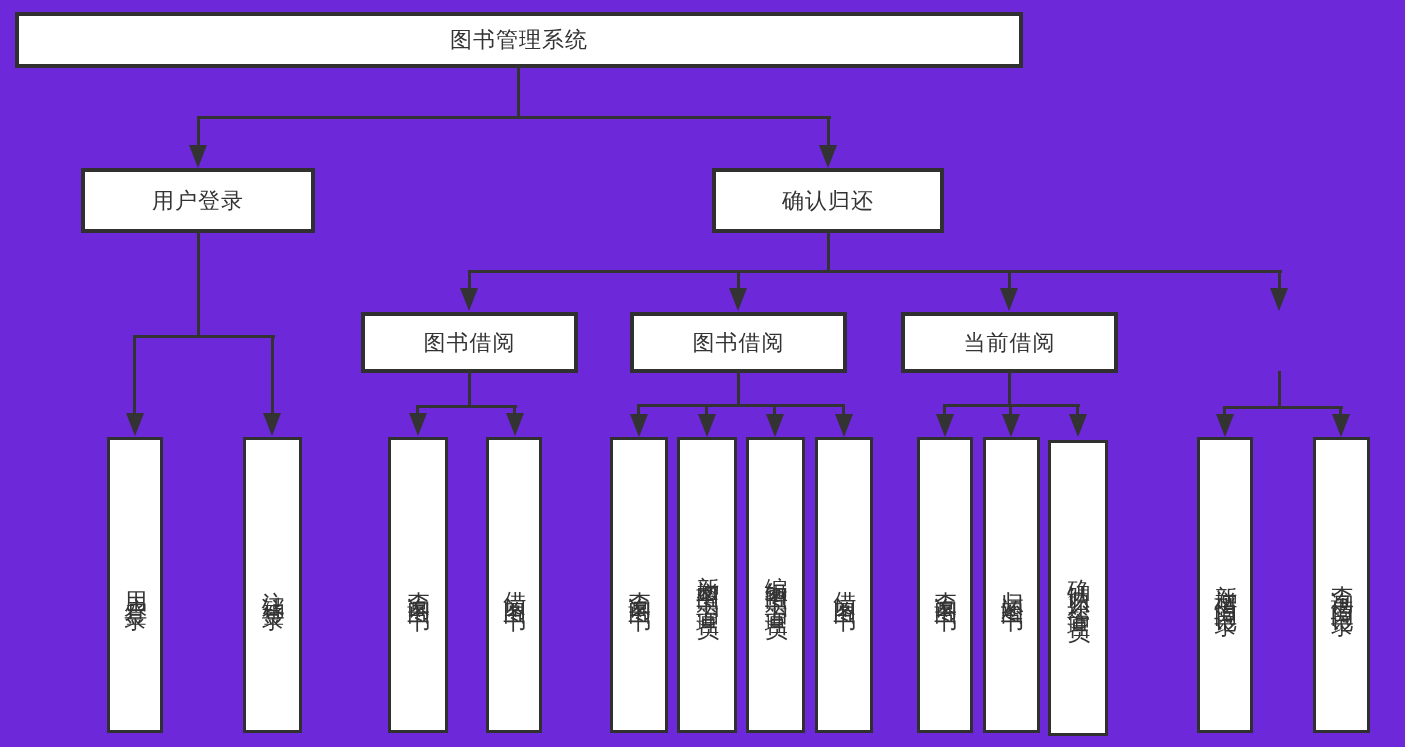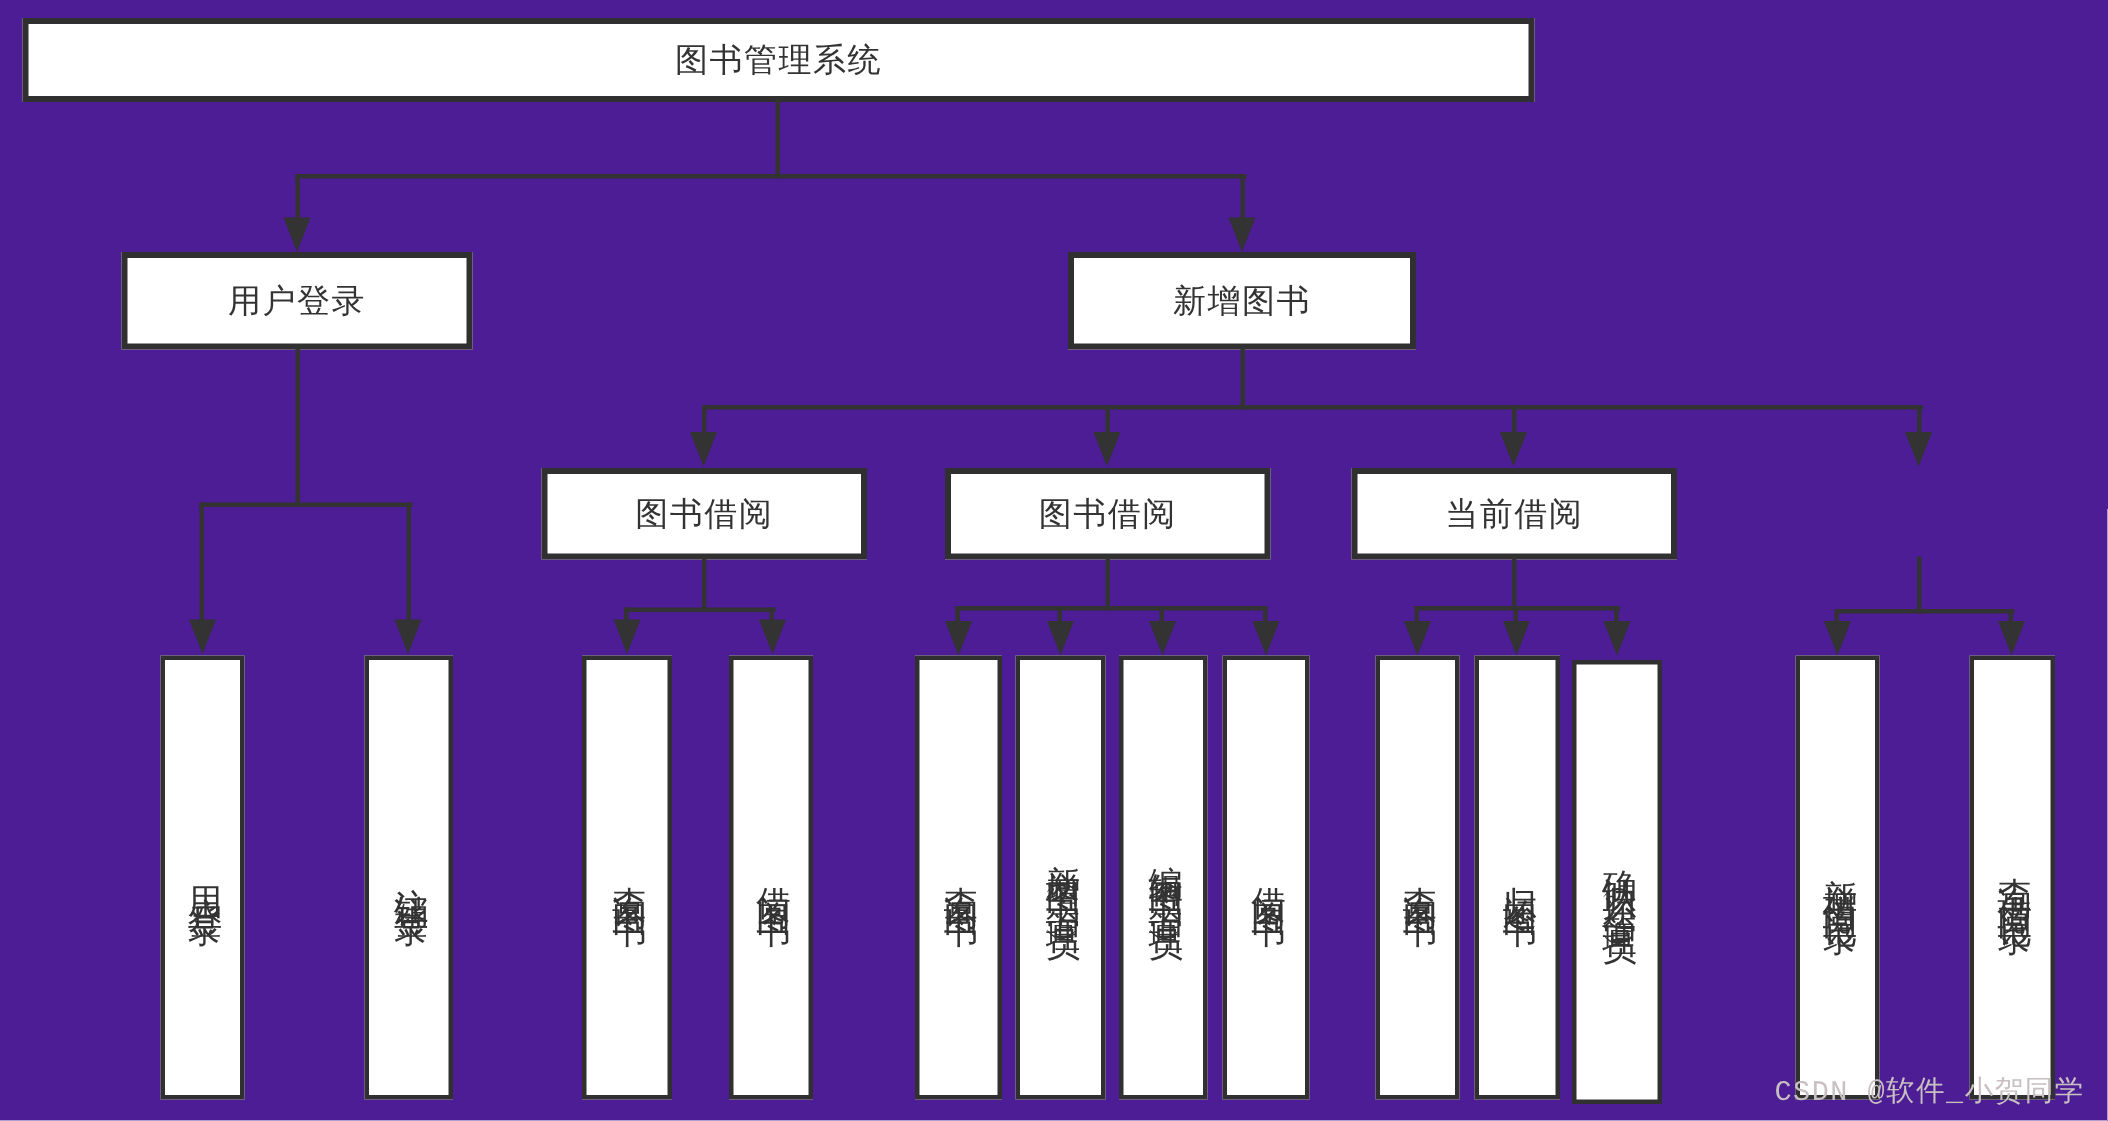--- a/index.html
+++ b/index.html
@@ -1,18 +1,18 @@
 <!DOCTYPE html>
 <html><head>
 <meta charset="utf-8">
 <style>
   html,body { margin:0; padding:0; background:#ffffff; }
   .canvas {
-    position:relative; width:1405px; height:747px; background:#4c1d95;
-    font-family:Liberation Mono, monospace; color:#333333;
+    position:relative; width:1405px; height:747px; background:#6d28d9;
+    font-family:Liberation Serif, serif; color:#333333;
     overflow:hidden;
   }
   .hbox {
     position:absolute; box-sizing:border-box; background:#ffffff;
     border:4px solid #303030; display:flex; align-items:center; justify-content:center;
     font-size:22px; letter-spacing:1px; z-index:1;
   }
   .vbox {
     position:absolute; box-sizing:border-box; background:#ffffff;
     border:3px solid #303030; display:flex; align-items:center; justify-content:center;
@@ -39,21 +39,21 @@
 <div class="canvas">
 
   <div class="hbox" style="left:15px;top:12px;width:1008px;height:56px">
     <span>图书管理系统</span>
   </div>
 
   <div class="hbox" style="left:81px;top:168px;width:234px;height:65px">
     <span>用户登录</span>
   </div>
   <div class="hbox" style="left:712px;top:168px;width:232px;height:65px">
-    <span>新增图书</span>
+    <span>确认归还</span>
   </div>
 
   <div class="hbox" style="left:361px;top:312px;width:217px;height:61px">
     <span>图书借阅</span>
   </div>
   <div class="hbox" style="left:630px;top:312px;width:217px;height:61px">
     <span>图书借阅</span>
   </div>
   <div class="hbox" style="left:901px;top:312px;width:217px;height:61px">
     <span>当前借阅</span>
@@ -155,15 +155,14 @@
   <div class="line" style="left:1076px;top:404px;width:3px;height:12px"></div>
   <div class="ah" style="left:1069px;top:414px"></div>
 
   <div class="line" style="left:1278px;top:371px;width:3px;height:38px"></div>
   <div class="line" style="left:1223px;top:406px;width:120px;height:3px"></div>
   <div class="line" style="left:1223px;top:406px;width:3px;height:10px"></div>
   <div class="ah" style="left:1216px;top:414px"></div>
   <div class="line" style="left:1339px;top:406px;width:3px;height:10px"></div>
   <div class="ah" style="left:1332px;top:414px"></div>
 
-  <div class="watermark">CSDN @软件_小贺同学</div>
 
 </div>
 
 </body></html>

